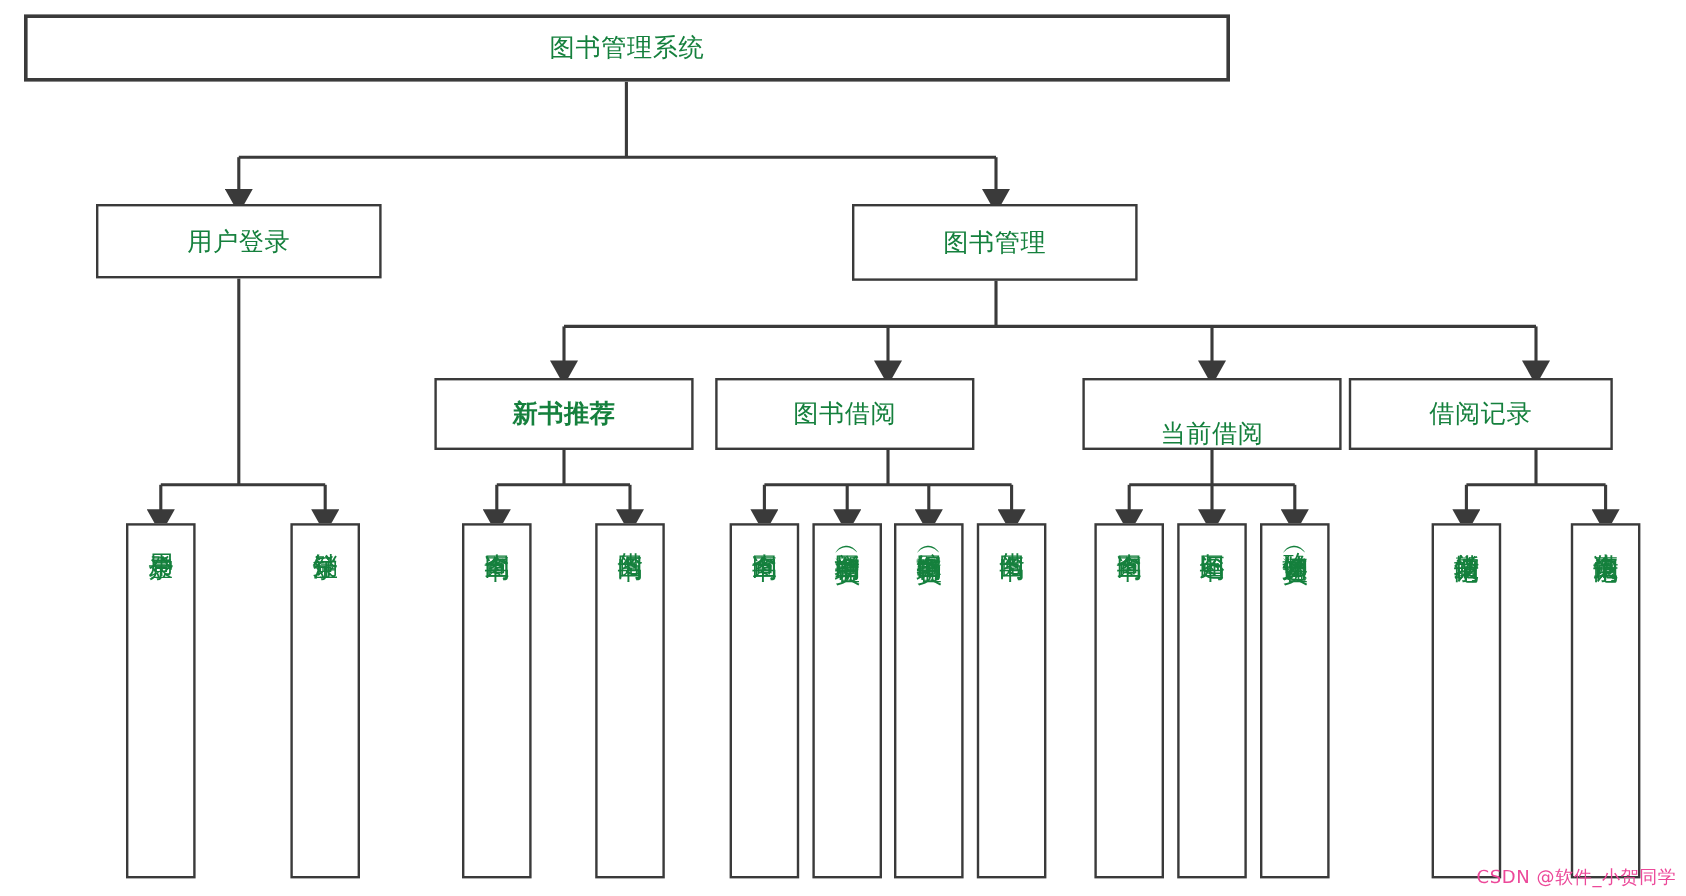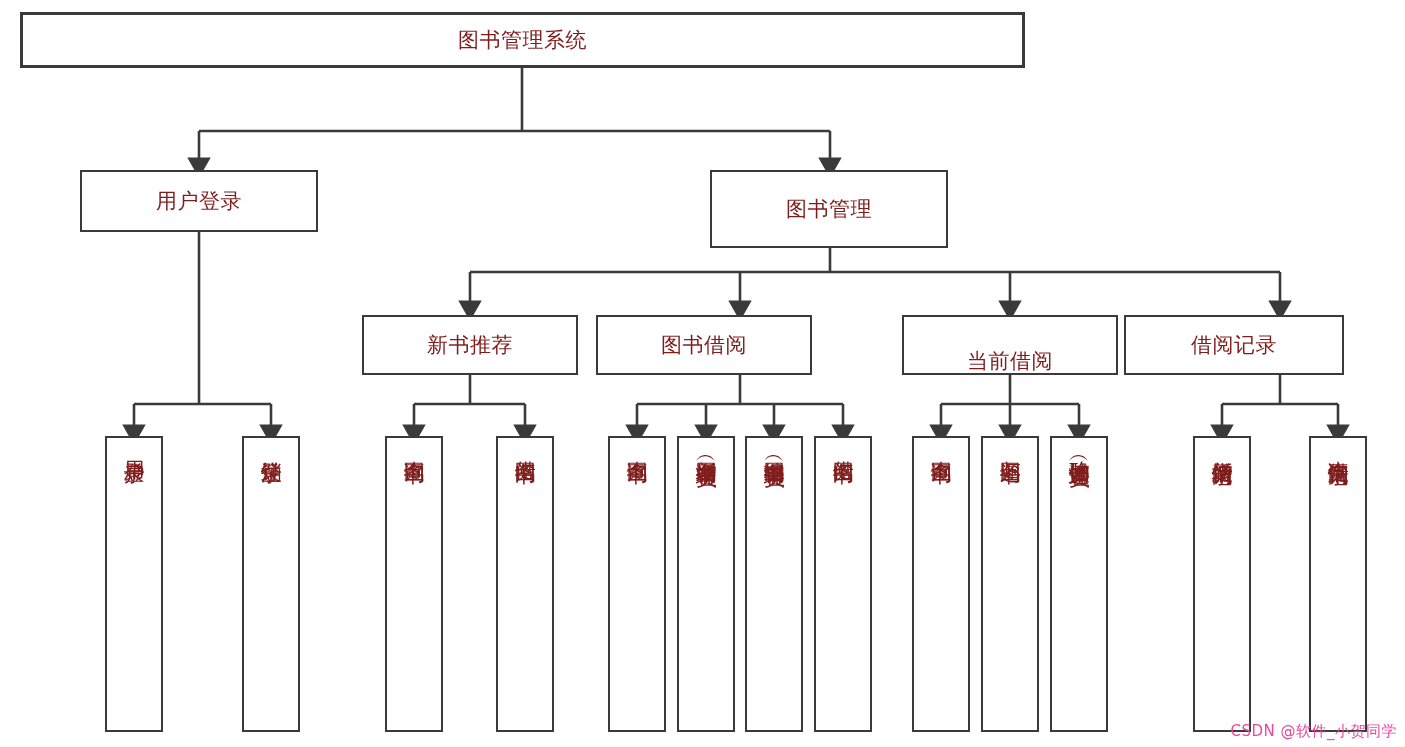--- a/index.html
+++ b/index.html
@@ -27,21 +27,21 @@
     pointer-events: none;
   }
   .node {
     position: absolute;
     box-sizing: border-box;
     border: 2.5px solid #3a3a3a;
     background: #ffffff;
     display: flex;
     align-items: center;
     justify-content: center;
-    color: #7f1d1d;
+    color: #15803d;
   }
   .node.root {
     border-width: 3px;
   }
   .node-label {
     font-size: 21px;
     line-height: 1.15;
     letter-spacing: 0.5px;
     white-space: nowrap;
   }
@@ -133,25 +133,25 @@
   </svg>
 
   <div class="node root" style="left:20px; top:12px; width:1005px; height:56px;">
     <span class="node-label">图书管理系统</span>
   </div>
 
   <div class="node" style="left:80px; top:170px; width:238px; height:62px;">
     <span class="node-label">用户登录</span>
   </div>
 
-  <div class="node" style="left:710px; top:170px; width:238px; height:78px;">
+  <div class="node" style="left:710px; top:170px; width:238px; height:64px;">
     <span class="node-label">图书管理</span>
   </div>
 
-  <div class="node" style="left:362px; top:315px; width:216px; height:60px;">
+  <div class="node" style="left:362px; top:315px; width:216px; height:60px;font-weight:bold;">
     <span class="node-label">新书推荐</span>
   </div>
 
   <div class="node" style="left:596px; top:315px; width:216px; height:60px;">
     <span class="node-label">图书借阅</span>
   </div>
 
   <div class="node" style="left:902px; top:315px; width:216px; height:60px;align-items:flex-end;">
     <span class="node-label">当前借阅</span>
   </div>

